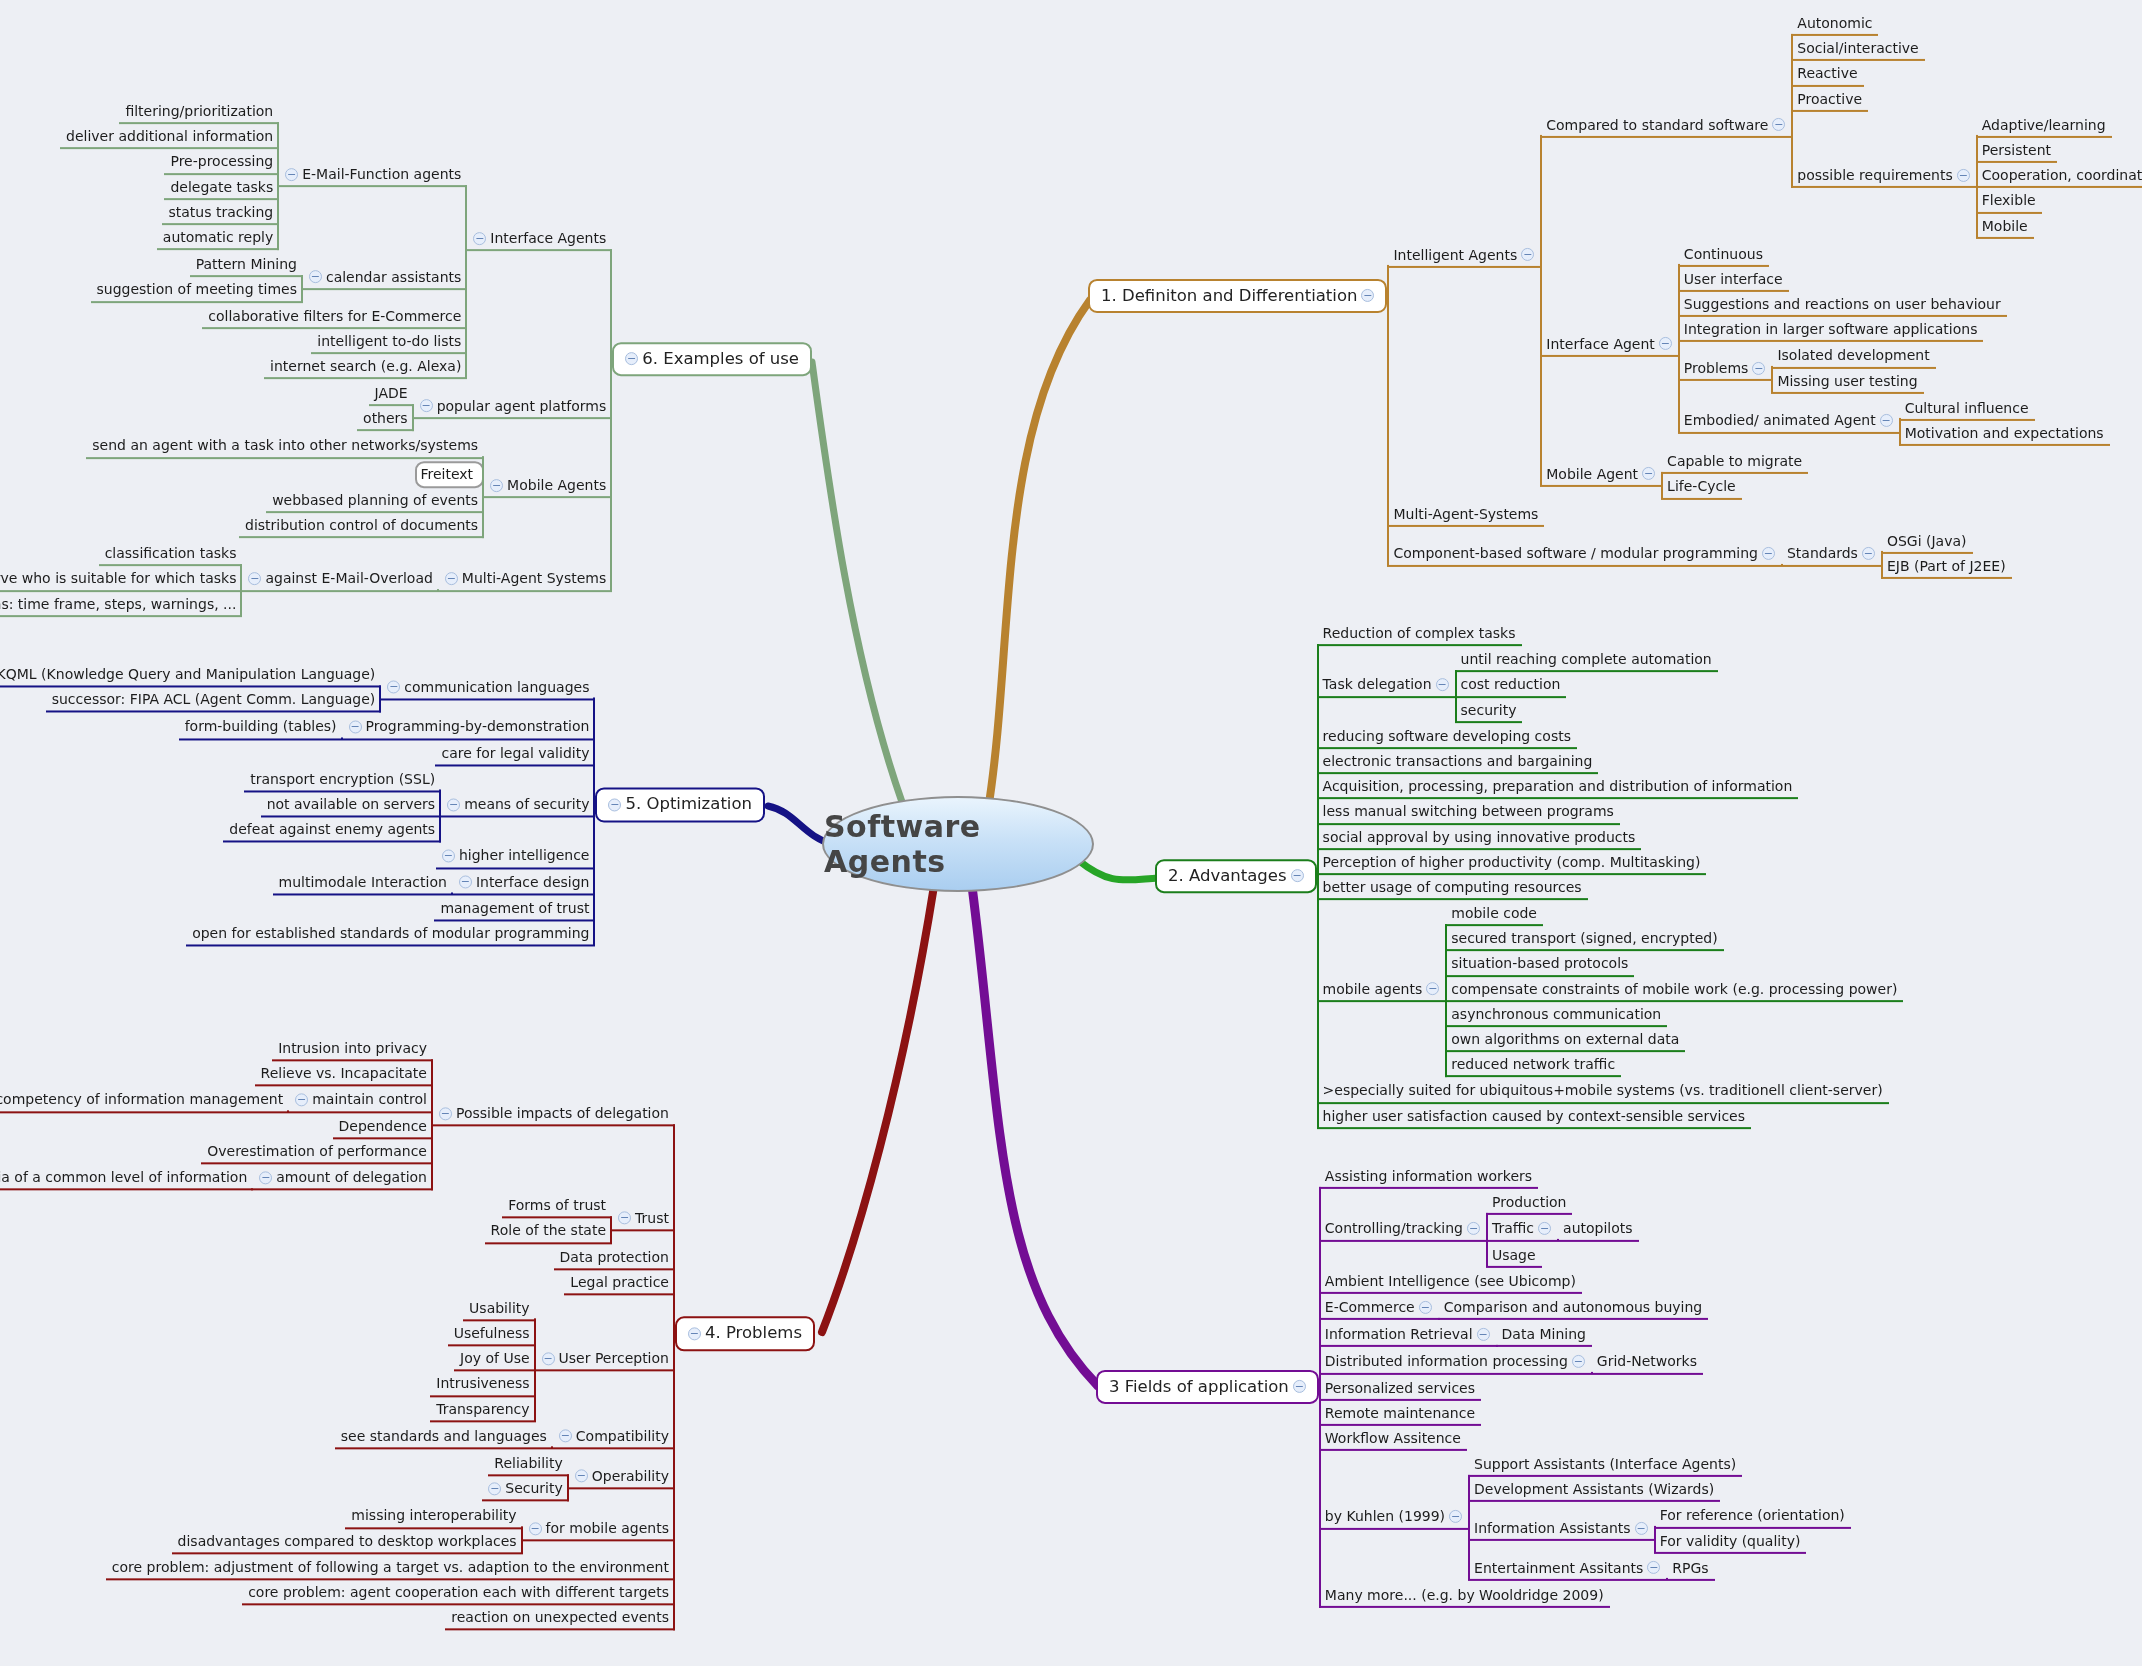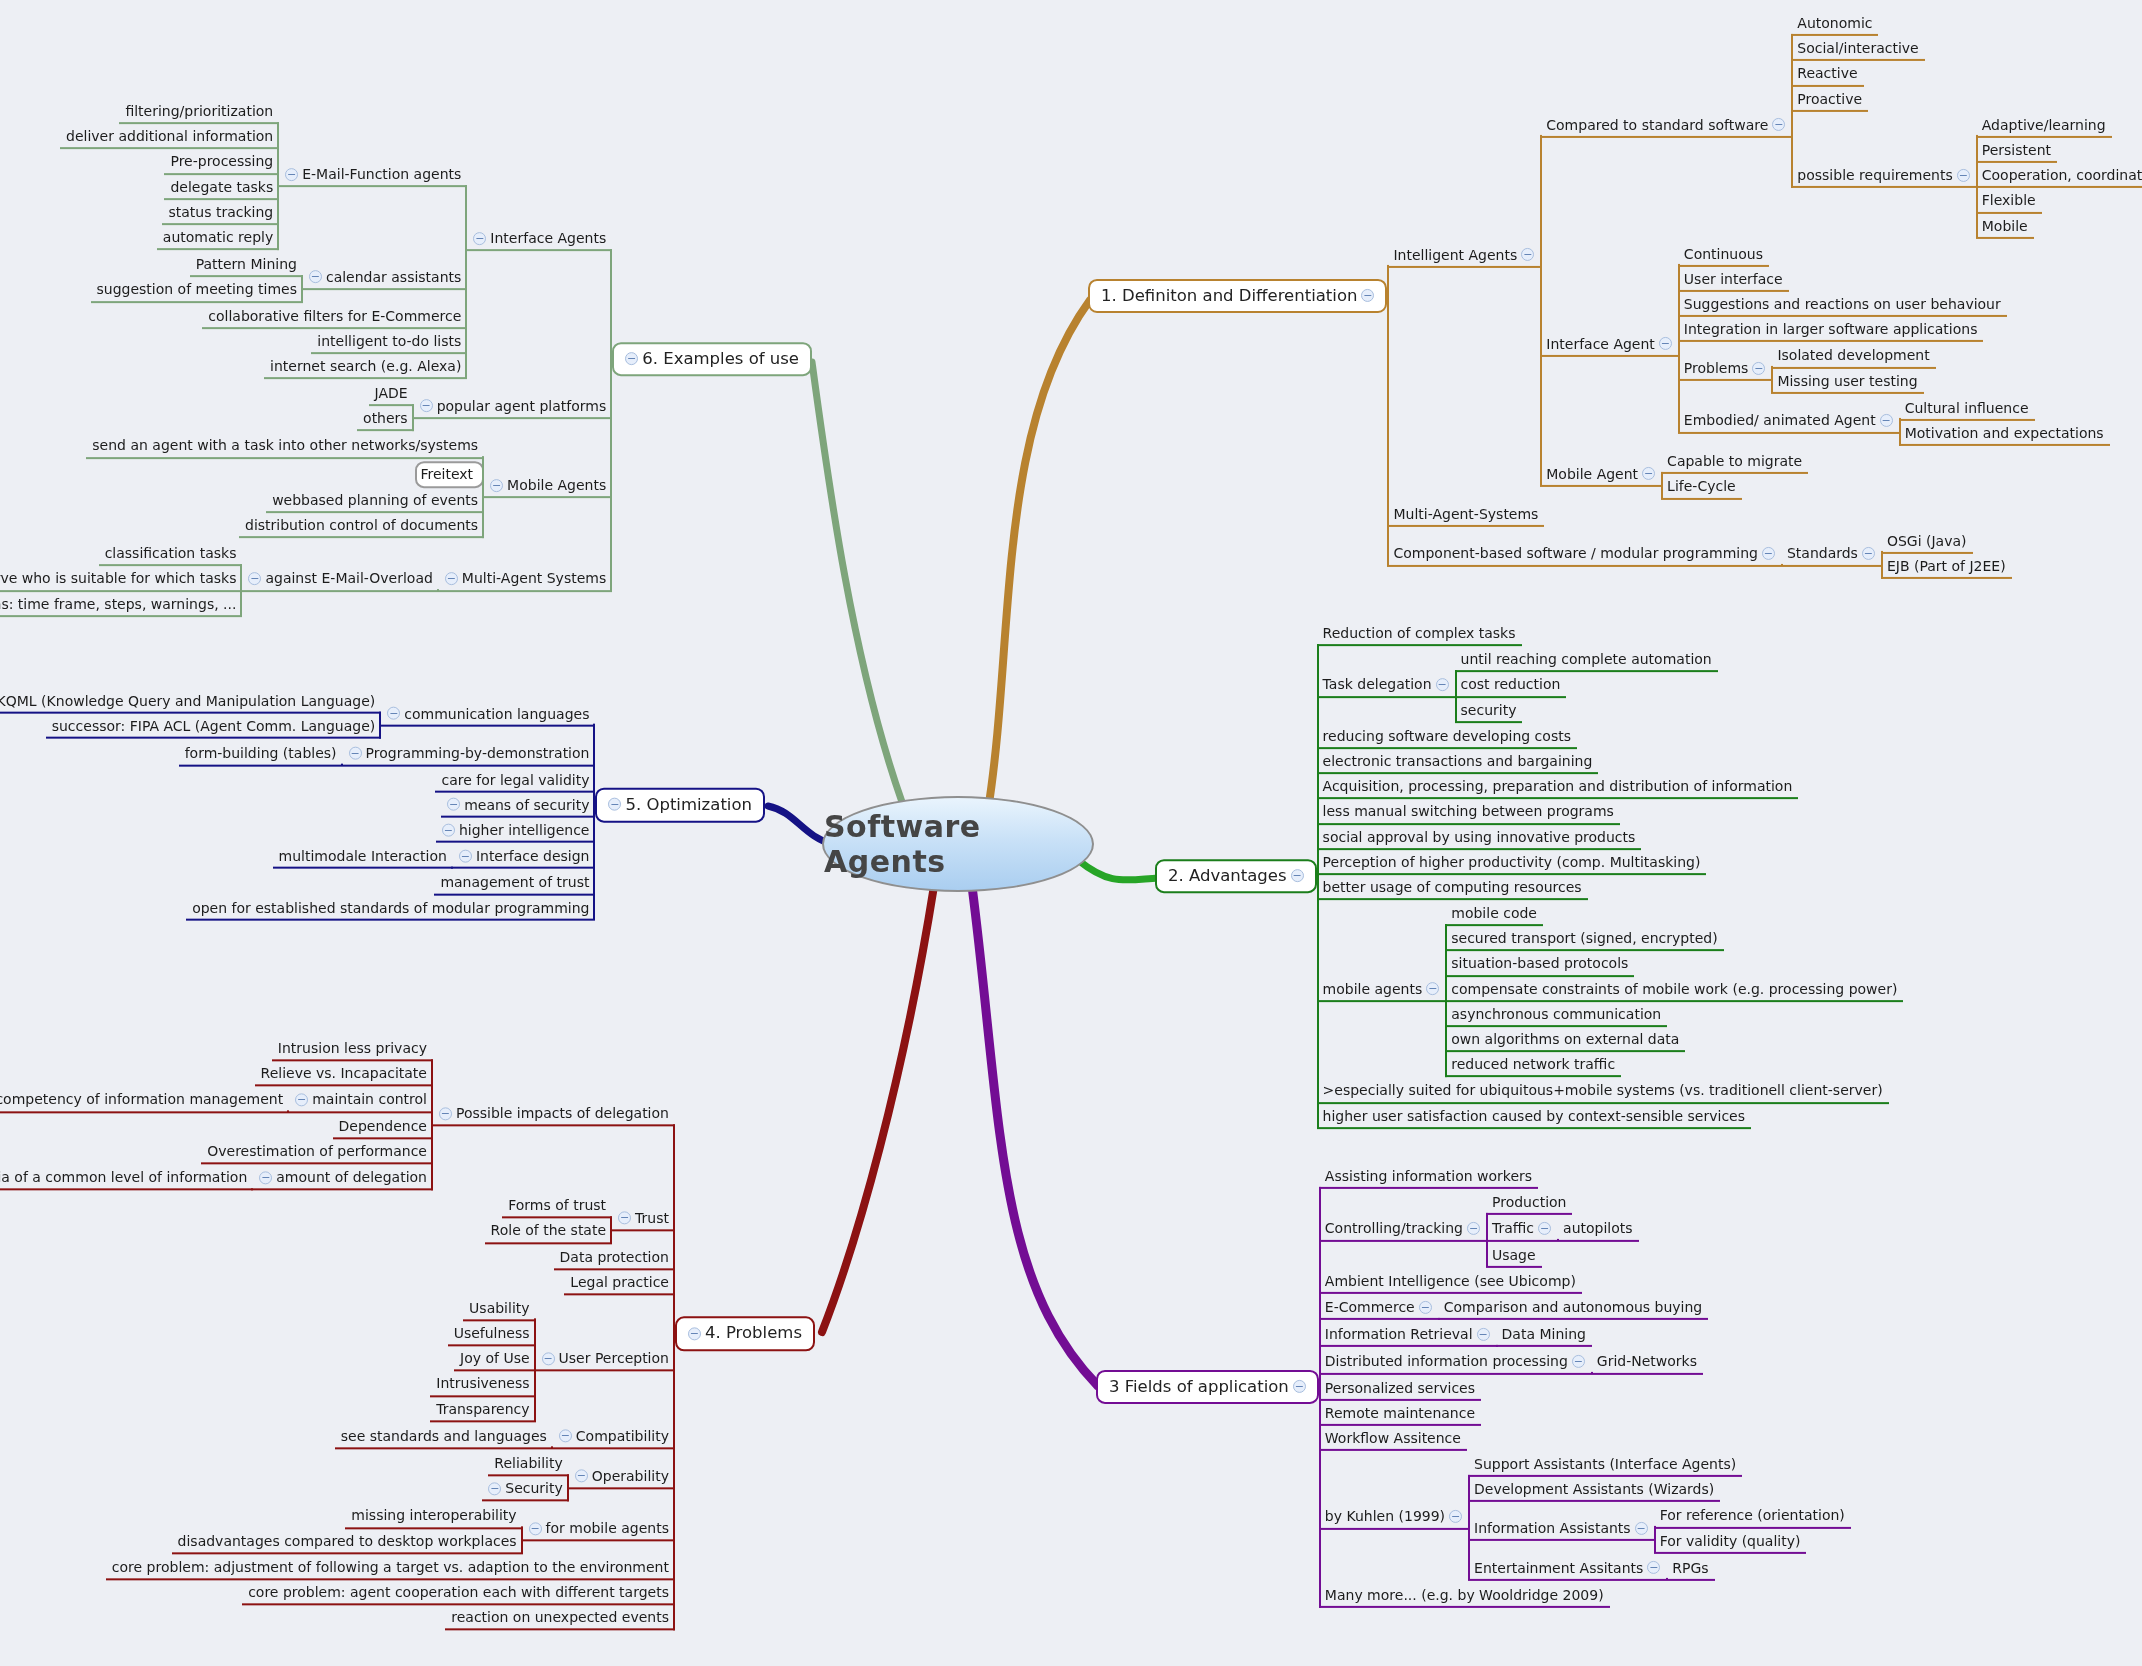--- a/index.html
+++ b/index.html
@@ -709,21 +709,21 @@
           <li>
             <div class="node">
               <div class="stem">
                 <span>Possible impacts of delegation</span>
                 <span class="minus">−</span>
               </div>
               <ul class="children">
                 <li>
                   <div class="node">
                     <div class="stem">
-                      <span>Intrusion less privacy</span>
+                      <span>Intrusion into privacy</span>
                     </div>
                   </div>
                 </li>
                 <li>
                   <div class="node">
                     <div class="stem">
                       <span>Relieve vs. Incapacitate</span>
                     </div>
                   </div>
                 </li>
@@ -1005,20 +1005,43 @@
                 <span>care for legal validity</span>
               </div>
             </div>
           </li>
           <li>
             <div class="node">
               <div class="stem">
                 <span>means of security</span>
                 <span class="minus">−</span>
               </div>
+              <ul class="children">
+                <li>
+                  <div class="node">
+                    <div class="stem">
+                      <span>transport encryption (SSL)</span>
+                    </div>
+                  </div>
+                </li>
+                <li>
+                  <div class="node">
+                    <div class="stem">
+                      <span>not available on servers</span>
+                    </div>
+                  </div>
+                </li>
+                <li>
+                  <div class="node">
+                    <div class="stem">
+                      <span>defeat against enemy agents</span>
+                    </div>
+                  </div>
+                </li>
+              </ul>
             </div>
           </li>
           <li>
             <div class="node">
               <div class="stem">
                 <span>higher intelligence</span>
                 <span class="minus">−</span>
               </div>
             </div>
           </li>

